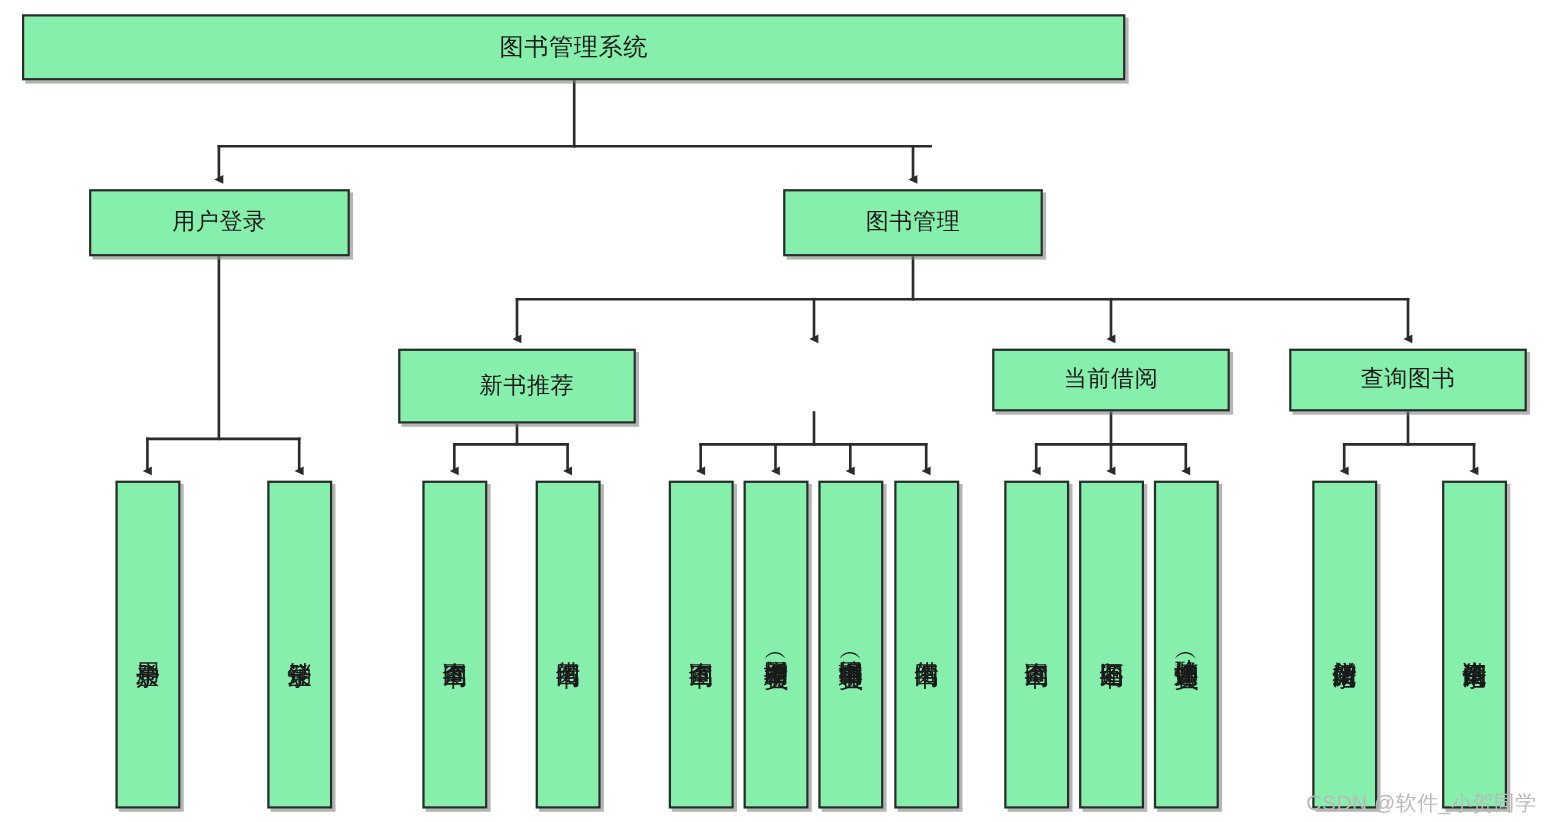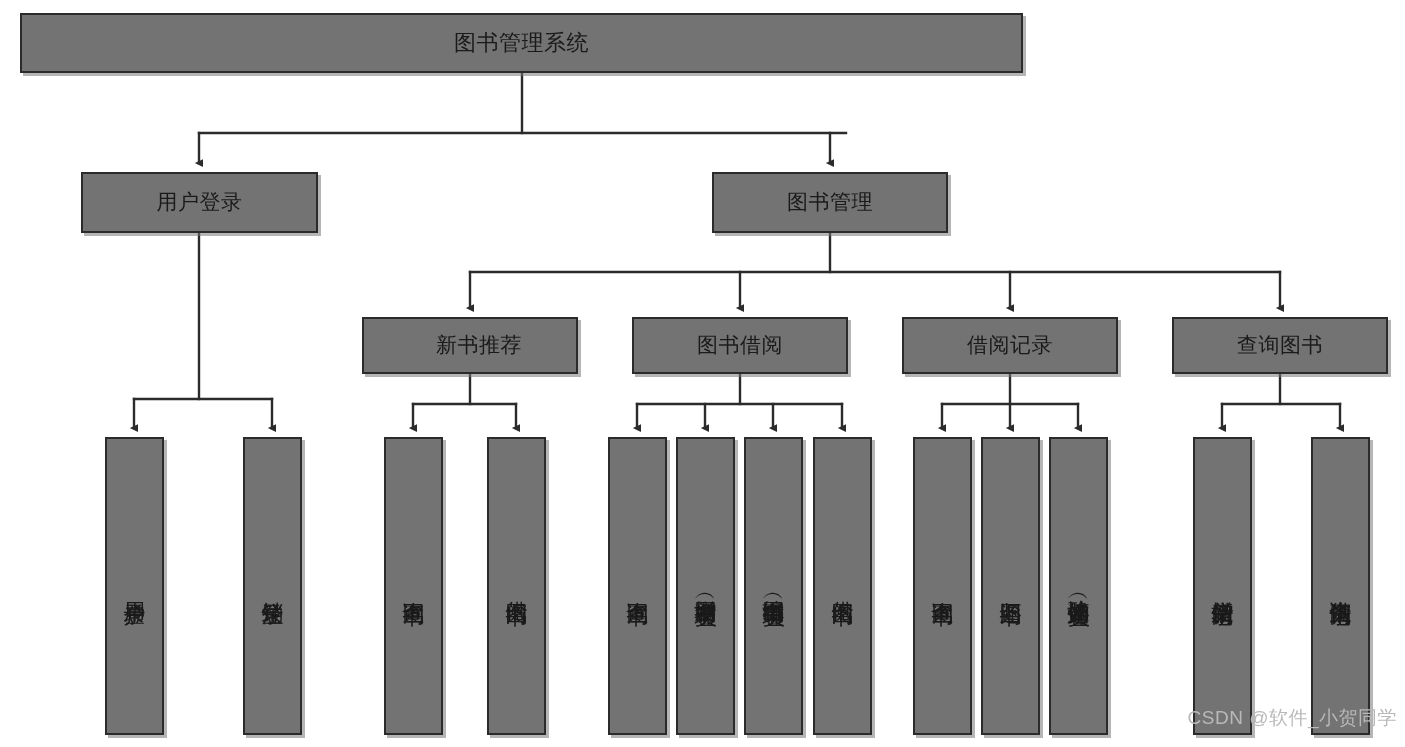--- a/index.html
+++ b/index.html
@@ -22,21 +22,21 @@
     position: absolute;
     left: 0;
     top: 0;
     width: 1405px;
     height: 747px;
     pointer-events: none;
   }
   .node {
     position: absolute;
     box-sizing: border-box;
-    background: #737373;
+    background: #86efac;
     border: 2px solid #2b2b2b;
     box-shadow: 3px 3px 0 rgba(120,120,120,0.55);
     display: flex;
     align-items: center;
     justify-content: center;
     text-align: center;
     color: #1a1a1a;
   }
   .node .lbl {
     display: block;
@@ -60,21 +60,21 @@
     text-orientation: upright;
     font-size: 22px;
     line-height: 1.18;
     letter-spacing: 1px;
     white-space: nowrap;
     max-height: 100%;
   }
   .watermark {
     position: absolute;
     right: 8px;
-    bottom: 16px;
+    bottom: 4px;
     font-size: 19px;
     color: #b9b9b9;
     white-space: nowrap;
     letter-spacing: 0.5px;
     z-index: 5;
     text-align: center;
   }
 </style>
 </head>
 <body>
@@ -137,30 +137,27 @@
   </div>
 
   <div class="node horiz" style="left:81px; top:172px; width:237px; height:61px;">
     <span class="lbl">用户登录</span>
   </div>
 
   <div class="node horiz" style="left:712px; top:172px; width:236px; height:61px;text-align:right;">
     <span class="lbl">图书管理</span>
   </div>
 
-  <div class="node horiz" style="left:362px; top:317px; width:216px; height:57px;padding-left:18px;">
+  <div class="node horiz" style="left:362px; top:317px; width:216px; height:68px;padding-left:18px;">
     <span class="lbl">新书推荐</span>
   </div>
 
-  <div class="node horiz" style="left:632px; top:317px; width:216px; height:57px;">
-    <span class="lbl">图书借阅</span>
-  </div>
 
   <div class="node horiz" style="left:902px; top:317px; width:216px; height:57px;">
-    <span class="lbl">借阅记录</span>
+    <span class="lbl">当前借阅</span>
   </div>
 
   <div class="node horiz" style="left:1172px; top:317px; width:216px; height:57px;">
     <span class="lbl">查询图书</span>
   </div>
 
   <div class="node leaf" style="left:105px; top:437px; width:59px; height:298px;">
     <span class="lbl">用户登录</span>
   </div>
 

